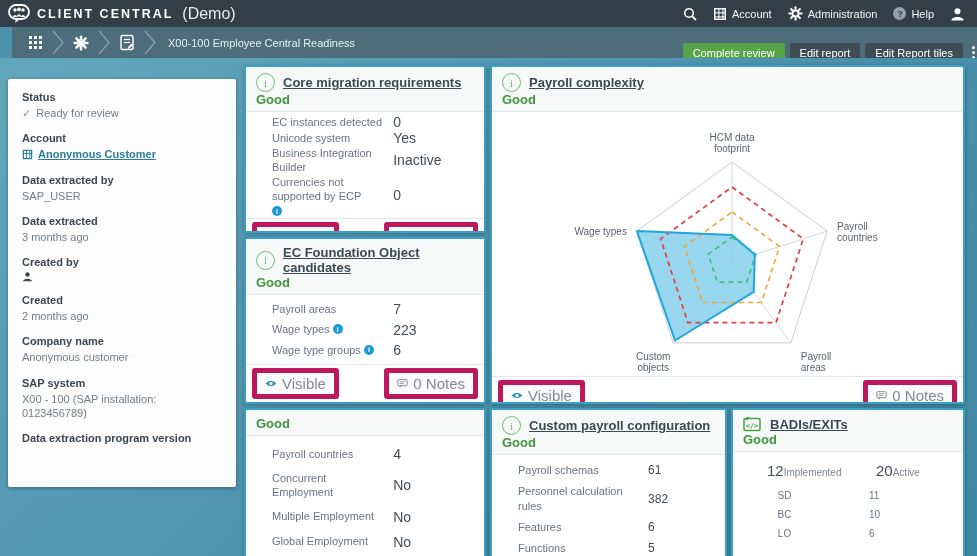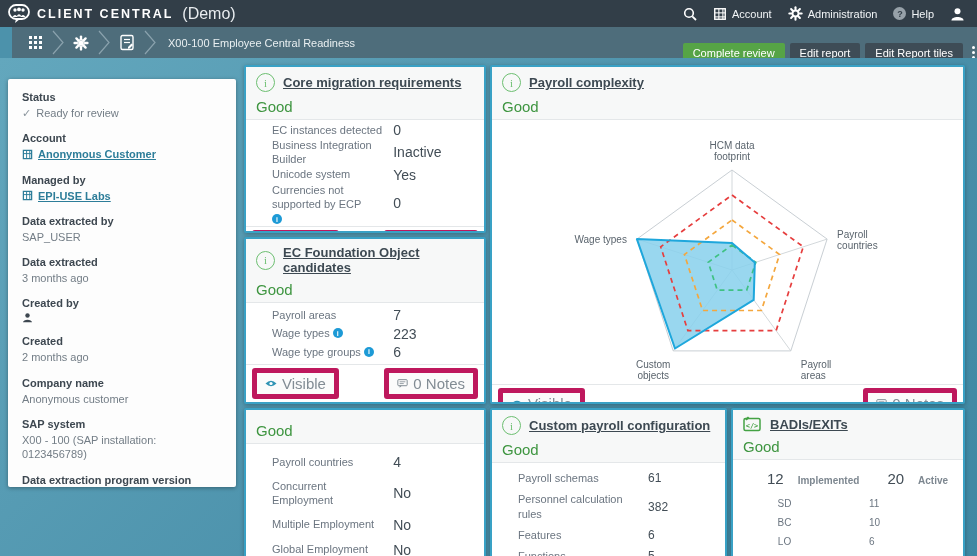--- a/index.html
+++ b/index.html
@@ -48,38 +48,38 @@
 
   
   .card { position:absolute; background:#fff; border:2px solid #39a1c5; border-radius:2px;
           box-shadow:0 1px 4px rgba(0,0,0,.3); display:flex; flex-direction:column; overflow:hidden; }
   .card-header { background:#f7f8f8; padding:6px 12px 4px 10px; border-bottom:1px solid #e4e7e9; }
   .card-title-row { display:flex; align-items:center; gap:8px; }
   .info-ring { width:19px; height:19px; min-width:19px; border-radius:50%; border:1.5px solid #6dbf71;
                color:#6dbf71; font-size:11px; font-family:"Liberation Serif",serif;
                display:flex; align-items:center; justify-content:center; }
   .card-title { font-size:13px; font-weight:700; color:#3d4952; text-decoration:underline; cursor:pointer; }
-  .status-label { font-size:15px; font-weight:400; color:#3e9540; margin-top:6px; }
+  .status-label { font-size:13px; font-weight:700; color:#3e9540; margin-top:0; }
   .card-body { flex:1; display:flex; flex-direction:column; justify-content:space-evenly; padding:2px 0; }
   .crow { display:flex; align-items:center; padding:0 10px 0 26px; }
   .crow .lbl { flex:1; font-size:11px; color:#6b7580; line-height:1.3; padding-right:8px;
                display:flex; align-items:center; flex-wrap:wrap; gap:3px; }
   .crow .val { width:40%; font-size:14px; color:#424d56; }
   .info-dot { display:inline-flex; width:10px; height:10px; border-radius:50%; background:#1d9ad6; color:#fff;
               font-size:7px; font-weight:700; align-items:center; justify-content:center; cursor:pointer; }
   .card-footer { border-top:1px solid #e4e7e9; display:flex; justify-content:space-between;
                  padding:3px 6px; background:#fff; }
   .chip { display:inline-flex; align-items:center; gap:5px; border:5px solid #be185d; background:#fbfbfb;
           border-radius:3px; font-size:15px; color:#828c94; padding:2px 8px; cursor:pointer; }
 
   
   .badis-top { display:flex; align-items:baseline; padding:10px 6px 6px 6px; }
   .badis-cell { flex:1; padding-left:28px; }
   .badis-num { font-size:15px; color:#424d56; }
-  .badis-cap { font-size:10px; color:#7d8790; margin-left:14px;font-weight:bold; }
+  .badis-cap { font-size:10px; color:#7d8790; margin-left:0; }
   .badis-row { display:flex; padding:4px 9px; }
   .badis-row .bl { flex:1; text-align:center; font-size:10px; color:#6b7580; }
   .badis-row .bv { flex:1; padding-left:42px; font-size:10px; color:#6b7580; }
 
   svg { display:block; }
 </style>
 </head>
 <body>
 
 <div class="topbar">
@@ -235,34 +235,20 @@
               <rect x="2" y="2" width="12" height="12" fill="none" stroke="#2d7d99" stroke-width="1.8"></rect>
               <line x1="6.7" y1="2" x2="6.7" y2="14" stroke="#2d7d99" stroke-width="1.4"></line>
               <line x1="11.3" y1="2" x2="11.3" y2="14" stroke="#2d7d99" stroke-width="1.4"></line>
               <line x1="2" y1="6.7" x2="14" y2="6.7" stroke="#2d7d99" stroke-width="1.4"></line>
             </svg>
           </span>
         <span class="side-link">Anonymous Customer</span>
       </span>
     </div>
     <div class="side-field">
-      <span class="side-label">Managed by</span>
-      <span class="side-value">
-        <span>
-            <svg width="11" height="11" viewBox="0 0 16 16">
-              <rect x="2" y="2" width="12" height="12" fill="none" stroke="#2d7d99" stroke-width="1.8"></rect>
-              <line x1="6.7" y1="2" x2="6.7" y2="14" stroke="#2d7d99" stroke-width="1.4"></line>
-              <line x1="11.3" y1="2" x2="11.3" y2="14" stroke="#2d7d99" stroke-width="1.4"></line>
-              <line x1="2" y1="6.7" x2="14" y2="6.7" stroke="#2d7d99" stroke-width="1.4"></line>
-            </svg>
-          </span>
-        <span class="side-link">EPI-USE Labs</span>
-      </span>
-    </div>
-    <div class="side-field">
       <span class="side-label">Data extracted by</span>
       <span class="side-value">SAP_USER</span>
     </div>
     <div class="side-field">
       <span class="side-label">Data extracted</span>
       <span class="side-value">3 months ago</span>
     </div>
     <div class="side-field">
       <span class="side-label">Created by</span>
       <span class="side-value">
@@ -300,26 +286,26 @@
         <span class="card-title">Core migration requirements</span>
       </div>
       <div class="status-label">Good</div>
     </div>
     <div class="card-body">
       <div class="crow">
           <span class="lbl">EC instances detected</span>
           <span class="val">0</span>
         </div>
       <div class="crow">
+          <span class="lbl">Unicode system</span>
+          <span class="val">Yes</span>
+        </div>
+      <div class="crow">
           <span class="lbl">Business Integration Builder</span>
           <span class="val">Inactive</span>
-        </div>
-      <div class="crow">
-          <span class="lbl">Unicode system</span>
-          <span class="val">Yes</span>
         </div>
       <div class="crow">
         <span class="lbl">
             <span>Currencies not supported by ECP</span>
             <span class="info-dot">i</span>
           </span>
         <span class="val">0</span>
       </div>
     </div>
     <div class="card-footer">

